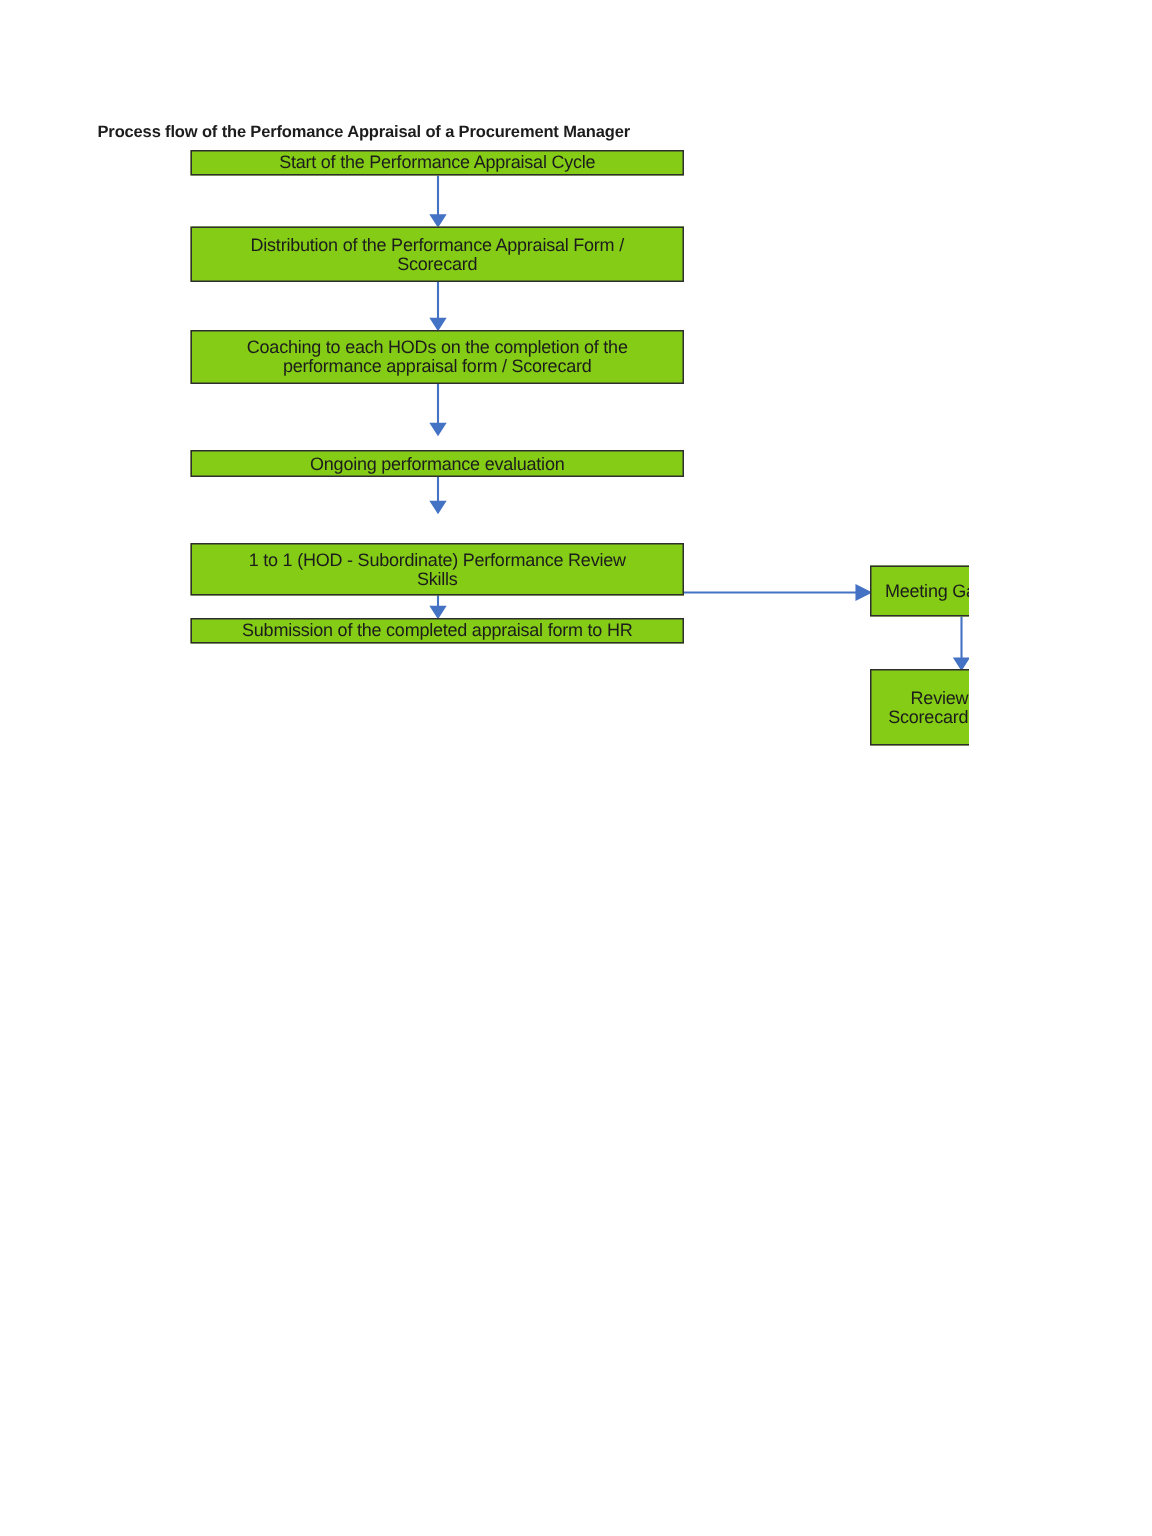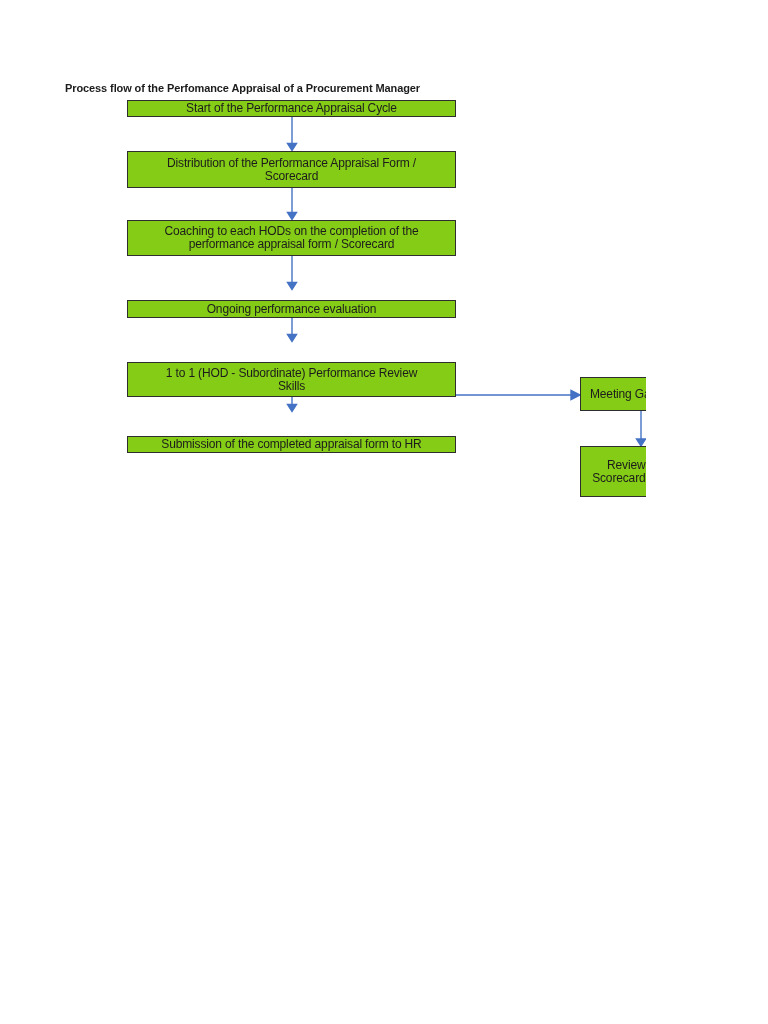--- a/index.html
+++ b/index.html
@@ -55,21 +55,21 @@
     line-height: 13px;
     letter-spacing: -0.15px;
   }
   .node .ln { display: block; white-space: nowrap; }
   .n-main { left: 127px; width: 329px; }
   .n-start       { top: 100px; height: 17px; }
   .n-distribution{ top: 151px; height: 37px; }
   .n-coaching    { top: 220px; height: 36px; }
   .n-ongoing     { top: 282px; height: 18px; margin-top: 18px; }
   .n-review      { top: 362px; height: 35px; }
-  .n-submission  { top: 436px; height: 17px; }
+  .n-submission  { top: 412px; height: 17px; }
   
   .n-skills {
     left: 580px; top: 377px; width: 133px; height: 34px;
     align-items: flex-start; padding-left: 9px;
   }
   .n-training {
     left: 580px; top: 446px; width: 133px; height: 51px;
     align-items: flex-end; padding-right: 66.5px;
   }
 </style>

